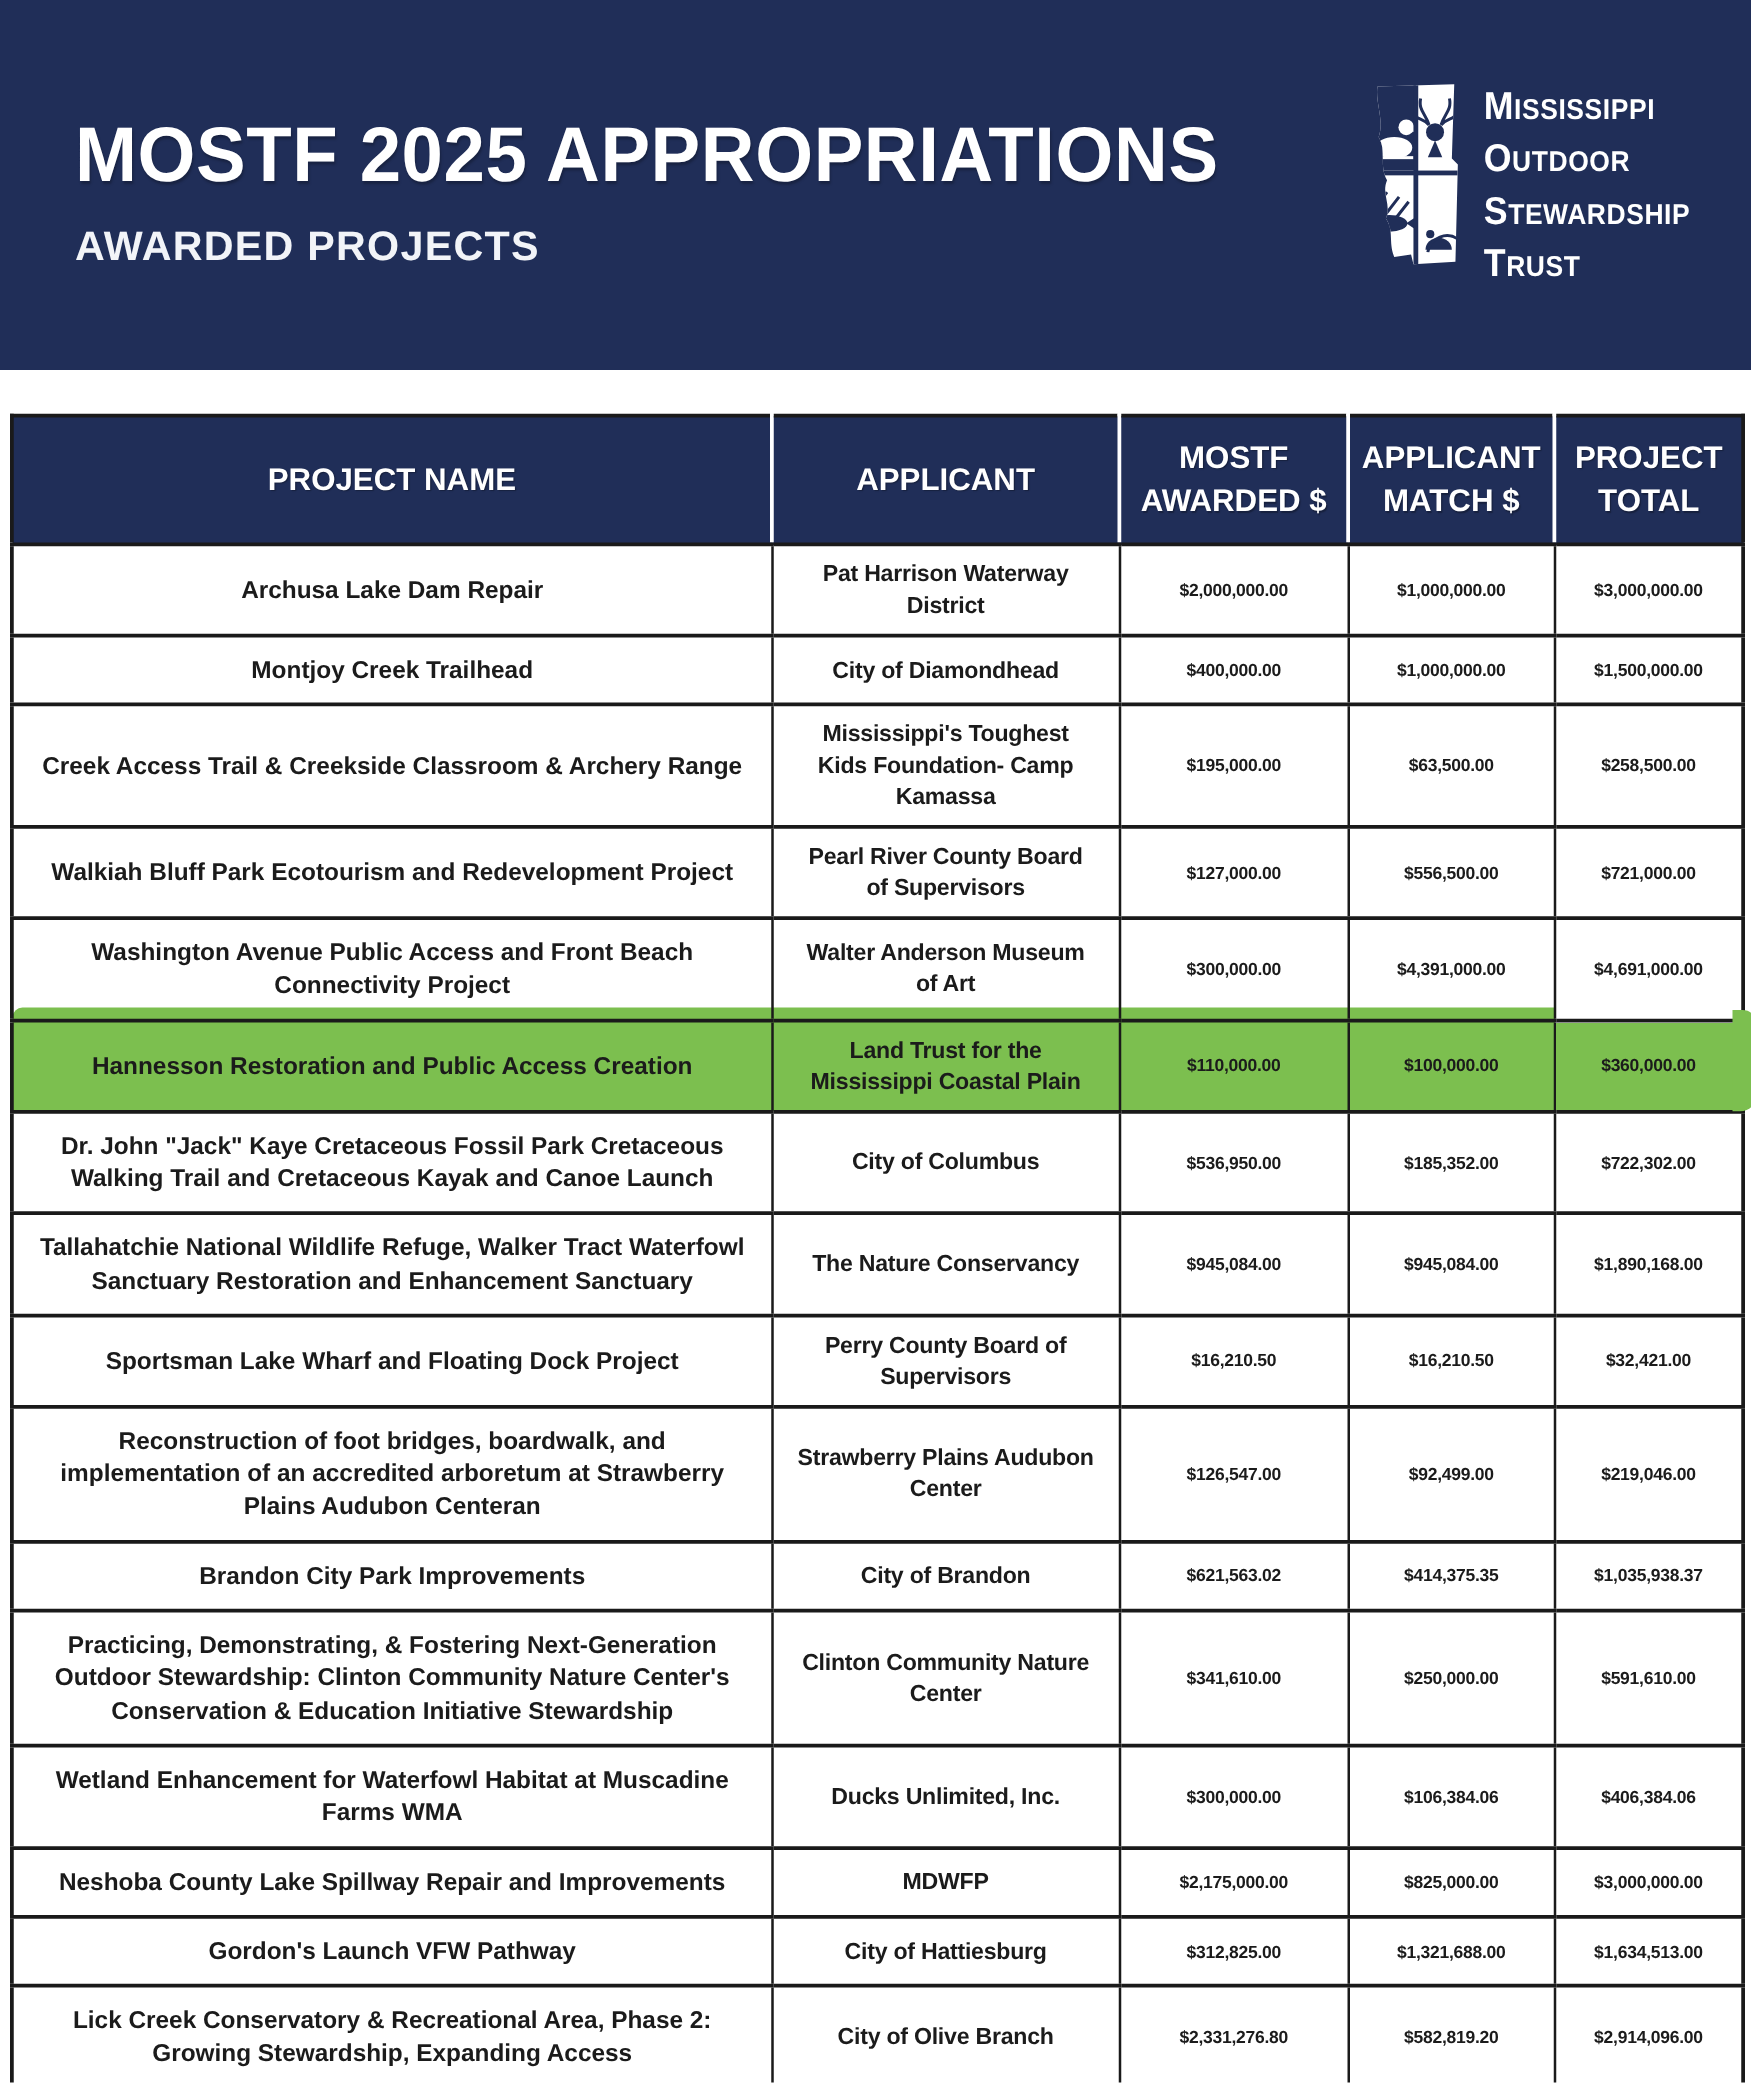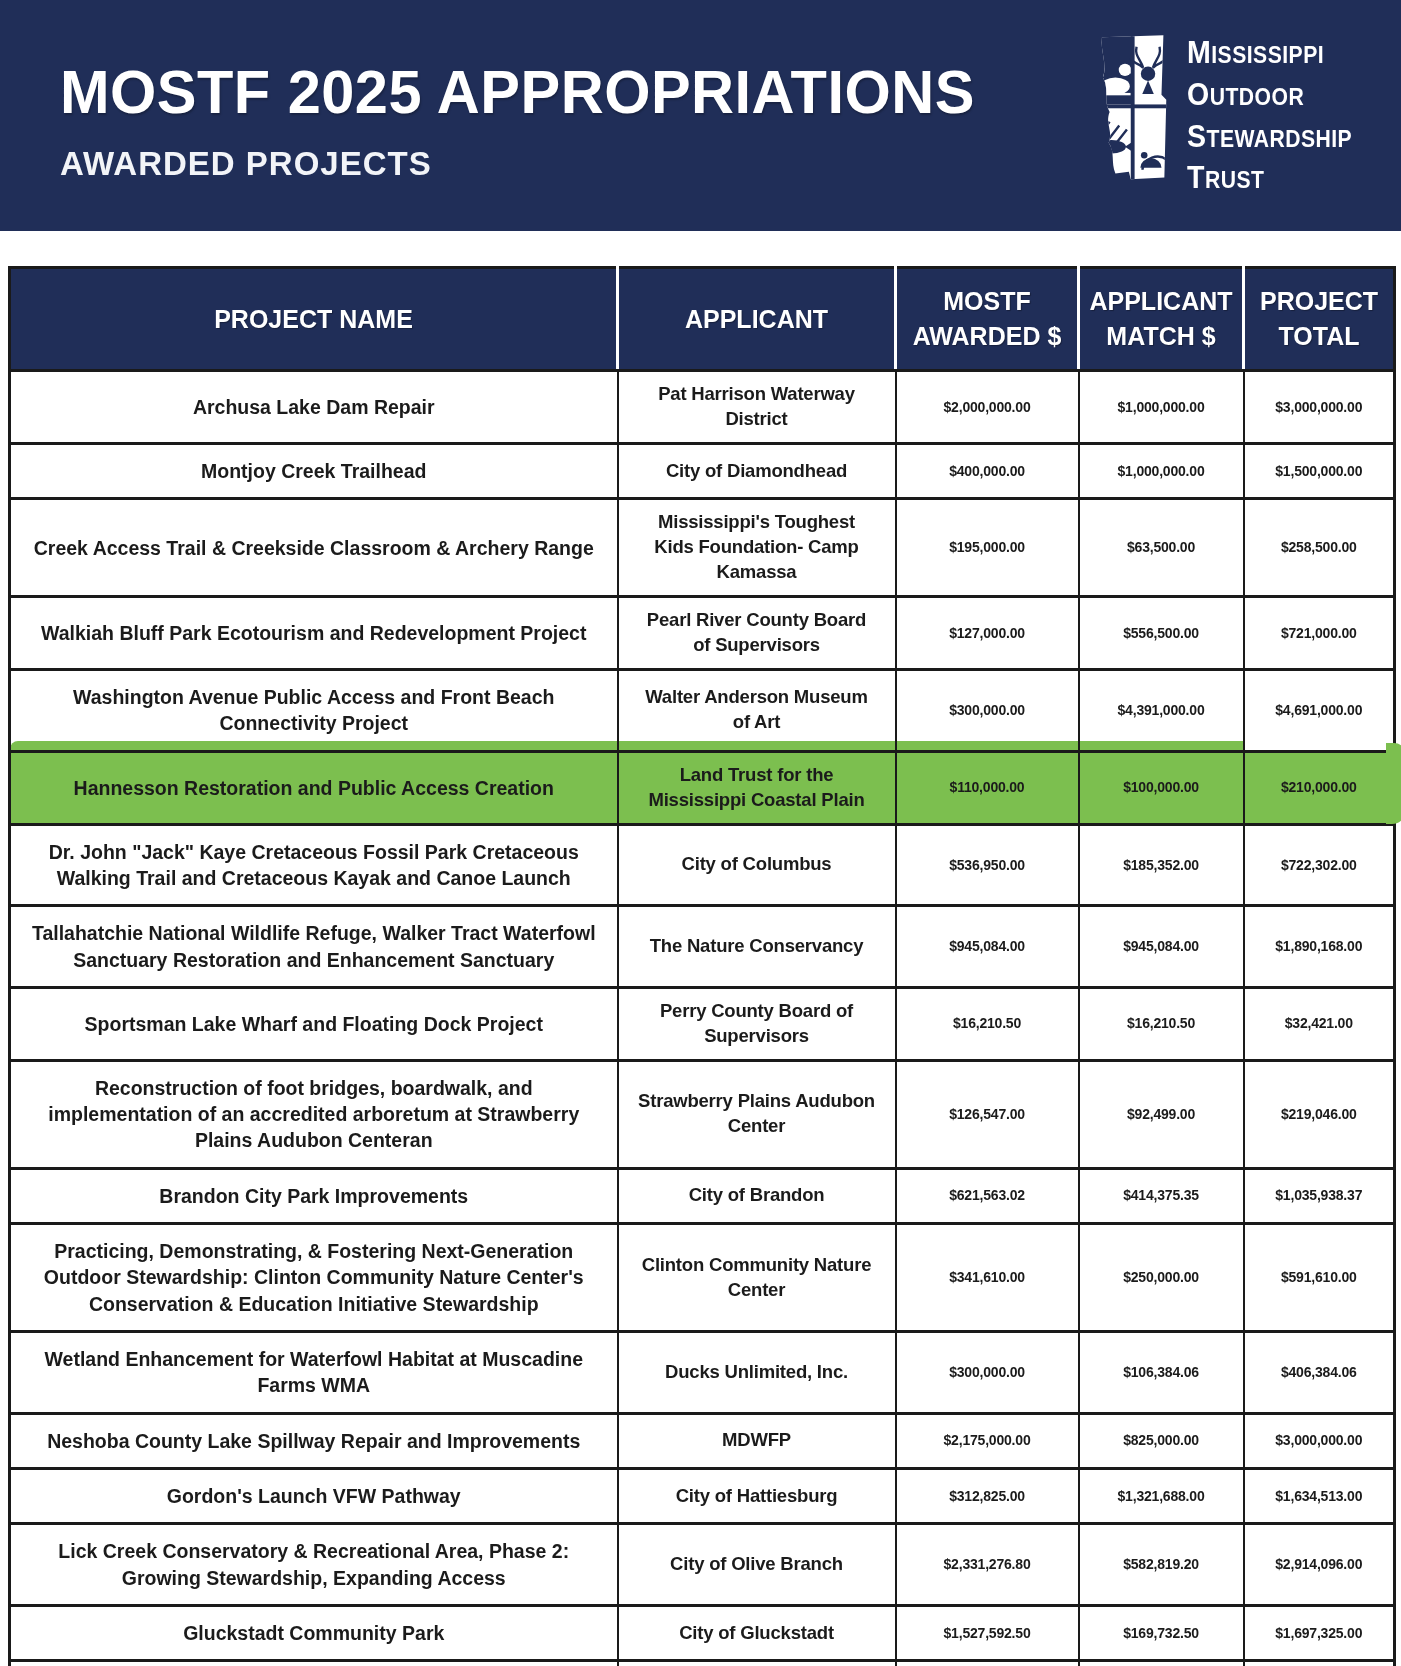--- a/index.html
+++ b/index.html
@@ -13,21 +13,21 @@
     width:1401px;
     height:1666px;
     background:#ffffff;
     font-family:"Liberation Sans", sans-serif;
     overflow:hidden;
   }
 
   
   .banner{
     background:var(--navy);
-    height:231px;
+    height:296px;
     display:flex;
     align-items:center;
     justify-content:space-between;
     padding:0 28px 0 60px;
   }
   .banner-titles{padding-top:8px;}
   .page-title{
     margin:0 0 18px 0;
     color:#fff;
     font-size:62px;
@@ -229,21 +229,21 @@
     <td class="c-applicant">Walter Anderson Museum of Art</td>
     <td class="c-money">$300,000.00</td>
     <td class="c-money">$4,391,000.00</td>
     <td class="c-money">$4,691,000.00</td>
   </tr>
         <tr class="highlight">
     <td class="c-project">Hannesson Restoration and Public Access Creation</td>
     <td class="c-applicant">Land Trust for the Mississippi Coastal Plain</td>
     <td class="c-money">$110,000.00</td>
     <td class="c-money">$100,000.00</td>
-    <td class="c-money">$210,000.00</td>
+    <td class="c-money">$360,000.00</td>
   </tr>
         <tr>
     <td class="c-project">Dr. John "Jack" Kaye Cretaceous Fossil Park Cretaceous Walking Trail and Cretaceous Kayak and Canoe Launch</td>
     <td class="c-applicant">City of Columbus</td>
     <td class="c-money">$536,950.00</td>
     <td class="c-money">$185,352.00</td>
     <td class="c-money">$722,302.00</td>
   </tr>
         <tr>
     <td class="c-project">Tallahatchie National Wildlife Refuge, Walker Tract Waterfowl Sanctuary Restoration and Enhancement Sanctuary</td>

